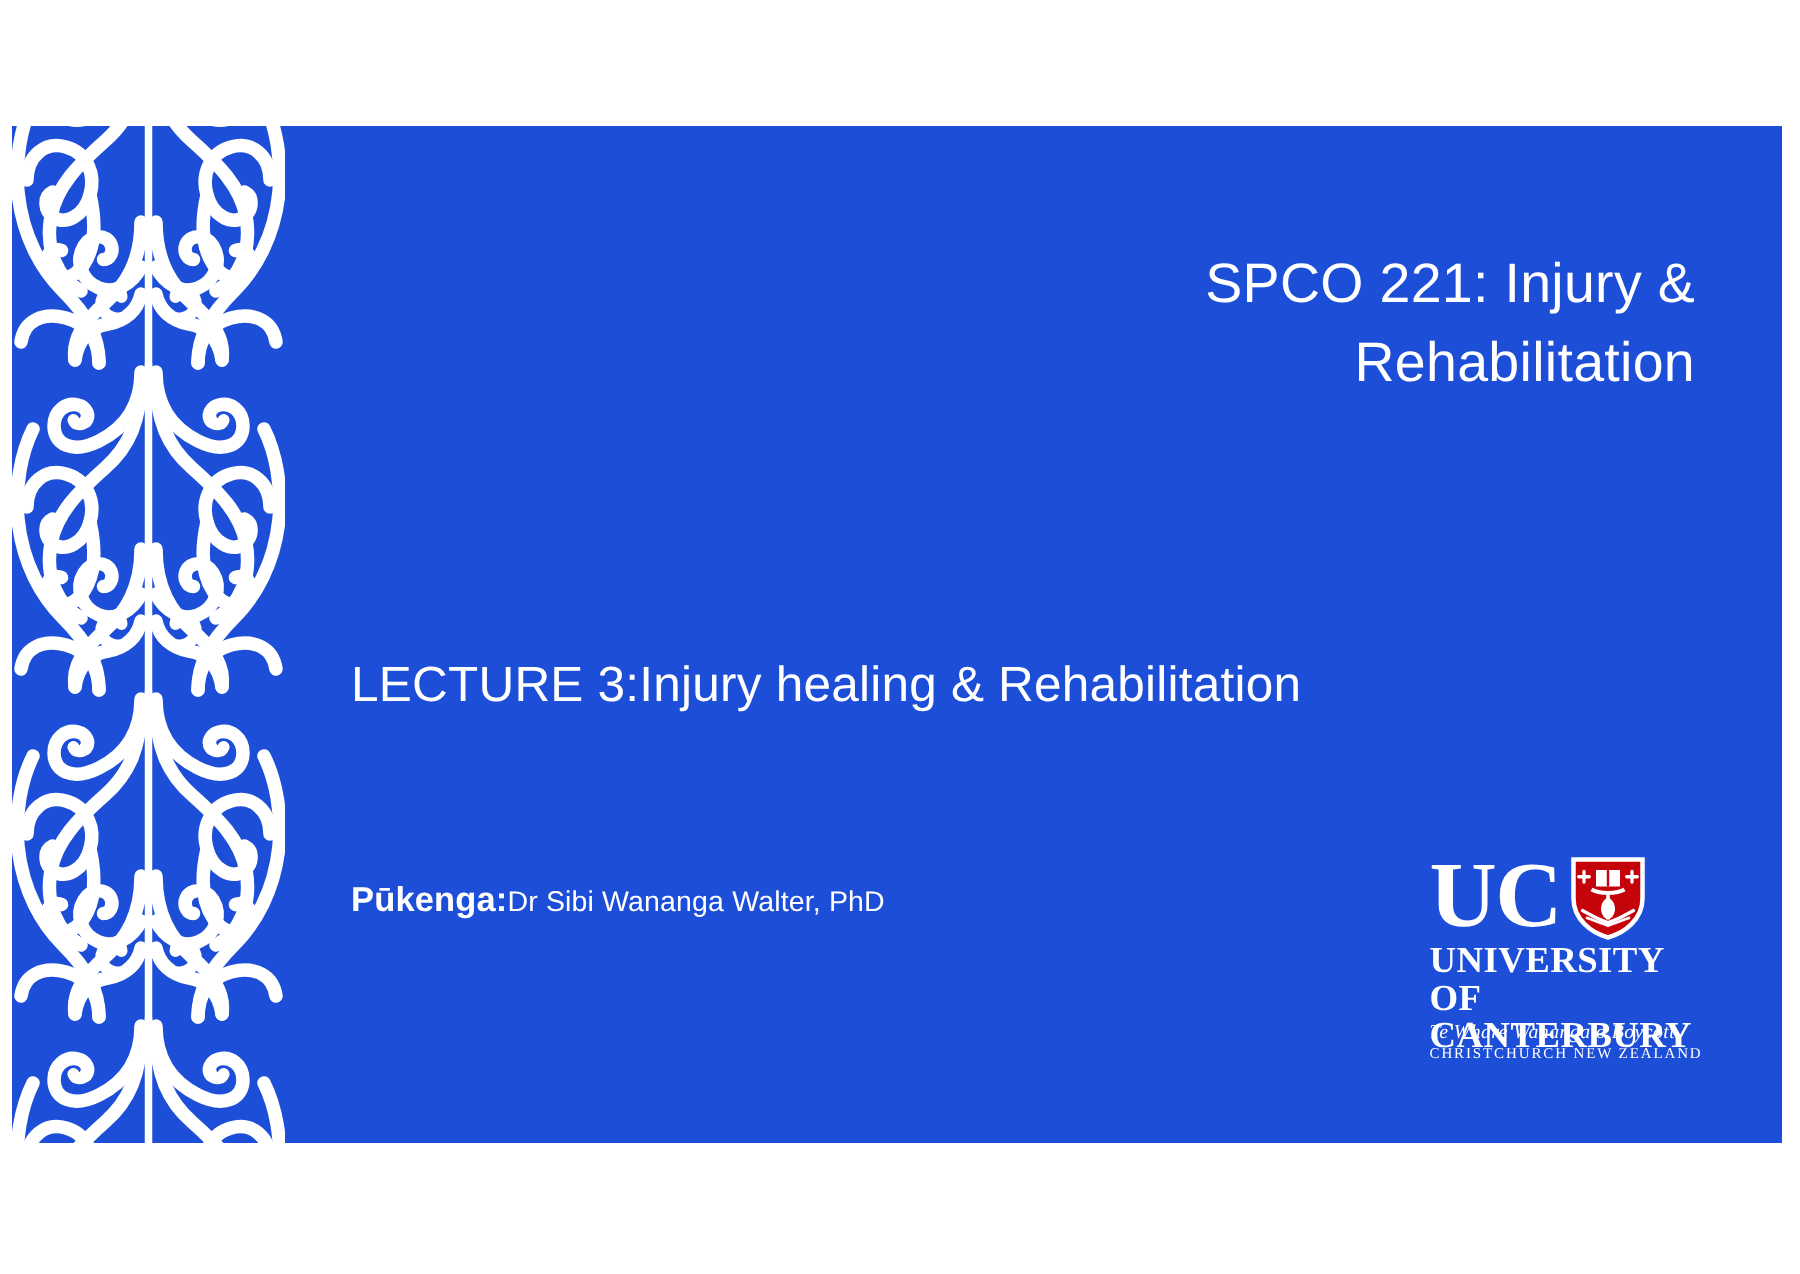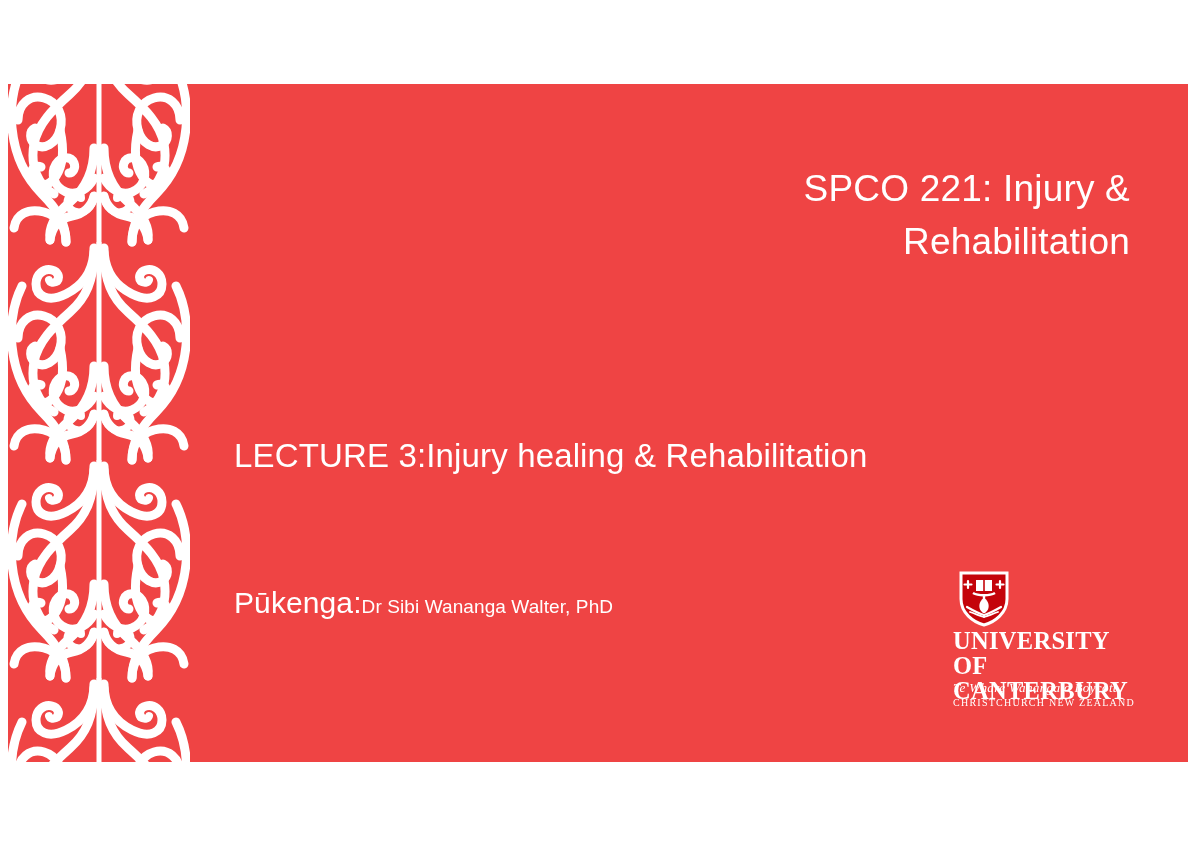--- a/index.html
+++ b/index.html
@@ -72,22 +72,22 @@
 
   
   #presenter-line {
     position: absolute;
     left: 226px;
     top: 502px;
     color: #ffffff;
     white-space: nowrap;
   }
   #presenter-label {
-    font-size: 30px;
-    font-weight: 400;
+    font-size: 23px;
+    font-weight: 700;
     letter-spacing: 0.1px;
   }
   #presenter-name {
     font-size: 19px;
     font-weight: 400;
     letter-spacing: 0.1px;
   }
 
   
   #uc-logo {
@@ -149,21 +149,21 @@
     font-family: "Liberation Serif", serif;
     font-size: 10px;
     letter-spacing: 1.25px;
     color: #ffffff;
     white-space: nowrap;
   }
 </style>
 </head>
 <body>
 
-<div id="slide" style="background: #ef4444;">
+<div id="slide" style="background: #1d4ed8;">
 
   <div id="koru-band">
     <svg viewBox="0 0 182 740" xmlns="http://www.w3.org/2000/svg" aria-hidden="true">
       <defs>
 
         <g id="koru-half">
 
           <path d="M86 2 C 86 26, 74 40, 58 48 C 40 57, 28 50, 28 38
                    C 28 28, 36 22, 44 24 C 50 25.5, 52 31, 49 35" fill="none" stroke="#ffffff" stroke-width="9" stroke-linecap="round"></path>
 
@@ -214,20 +214,21 @@
 
   <div id="lecture-line">LECTURE 3:Injury healing &amp; Rehabilitation</div>
 
   <div id="presenter-line">
     <span id="presenter-label">Pūkenga:</span><span id="presenter-name">Dr Sibi Wananga Walter, PhD</span>
   </div>
 
   <div id="uc-logo">
 
     <div id="uc-wordmark-row">
+      <span id="uc-initials">UC</span>
 
       <span id="uc-crest">
         <svg width="50" height="56" viewBox="0 0 50 56" xmlns="http://www.w3.org/2000/svg" aria-hidden="true">
 
           <path d="M2 2 H48 V28 C48 42, 36 51, 25 54 C 14 51, 2 42, 2 28 Z" fill="#c4040a" stroke="#ffffff" stroke-width="3"></path>
 
           <path d="M9 10 v7 M5.5 13.5 h7" stroke="#ffffff" stroke-width="2.2" stroke-linecap="round"></path>
 
           <path d="M41 10 v7 M37.5 13.5 h7" stroke="#ffffff" stroke-width="2.2" stroke-linecap="round"></path>
 

